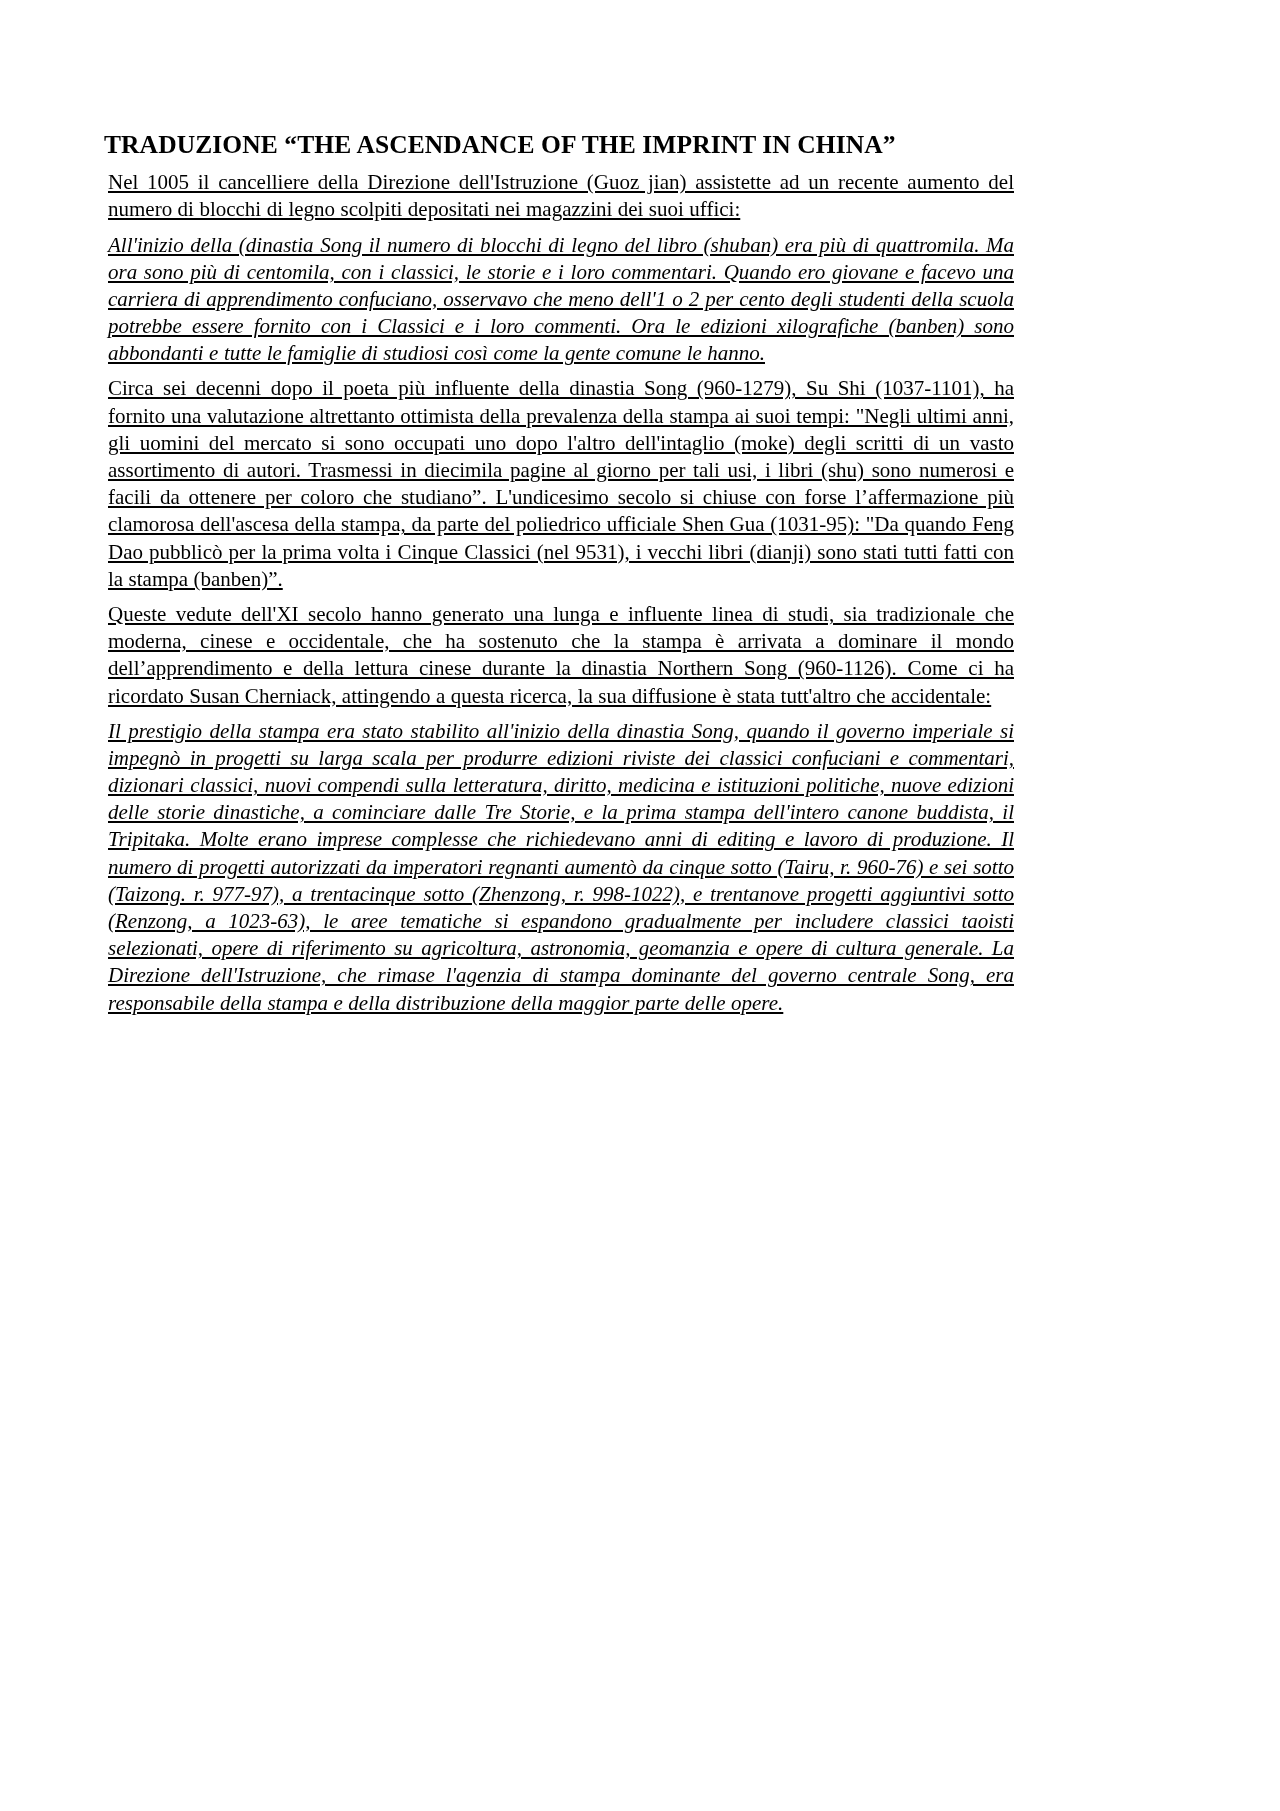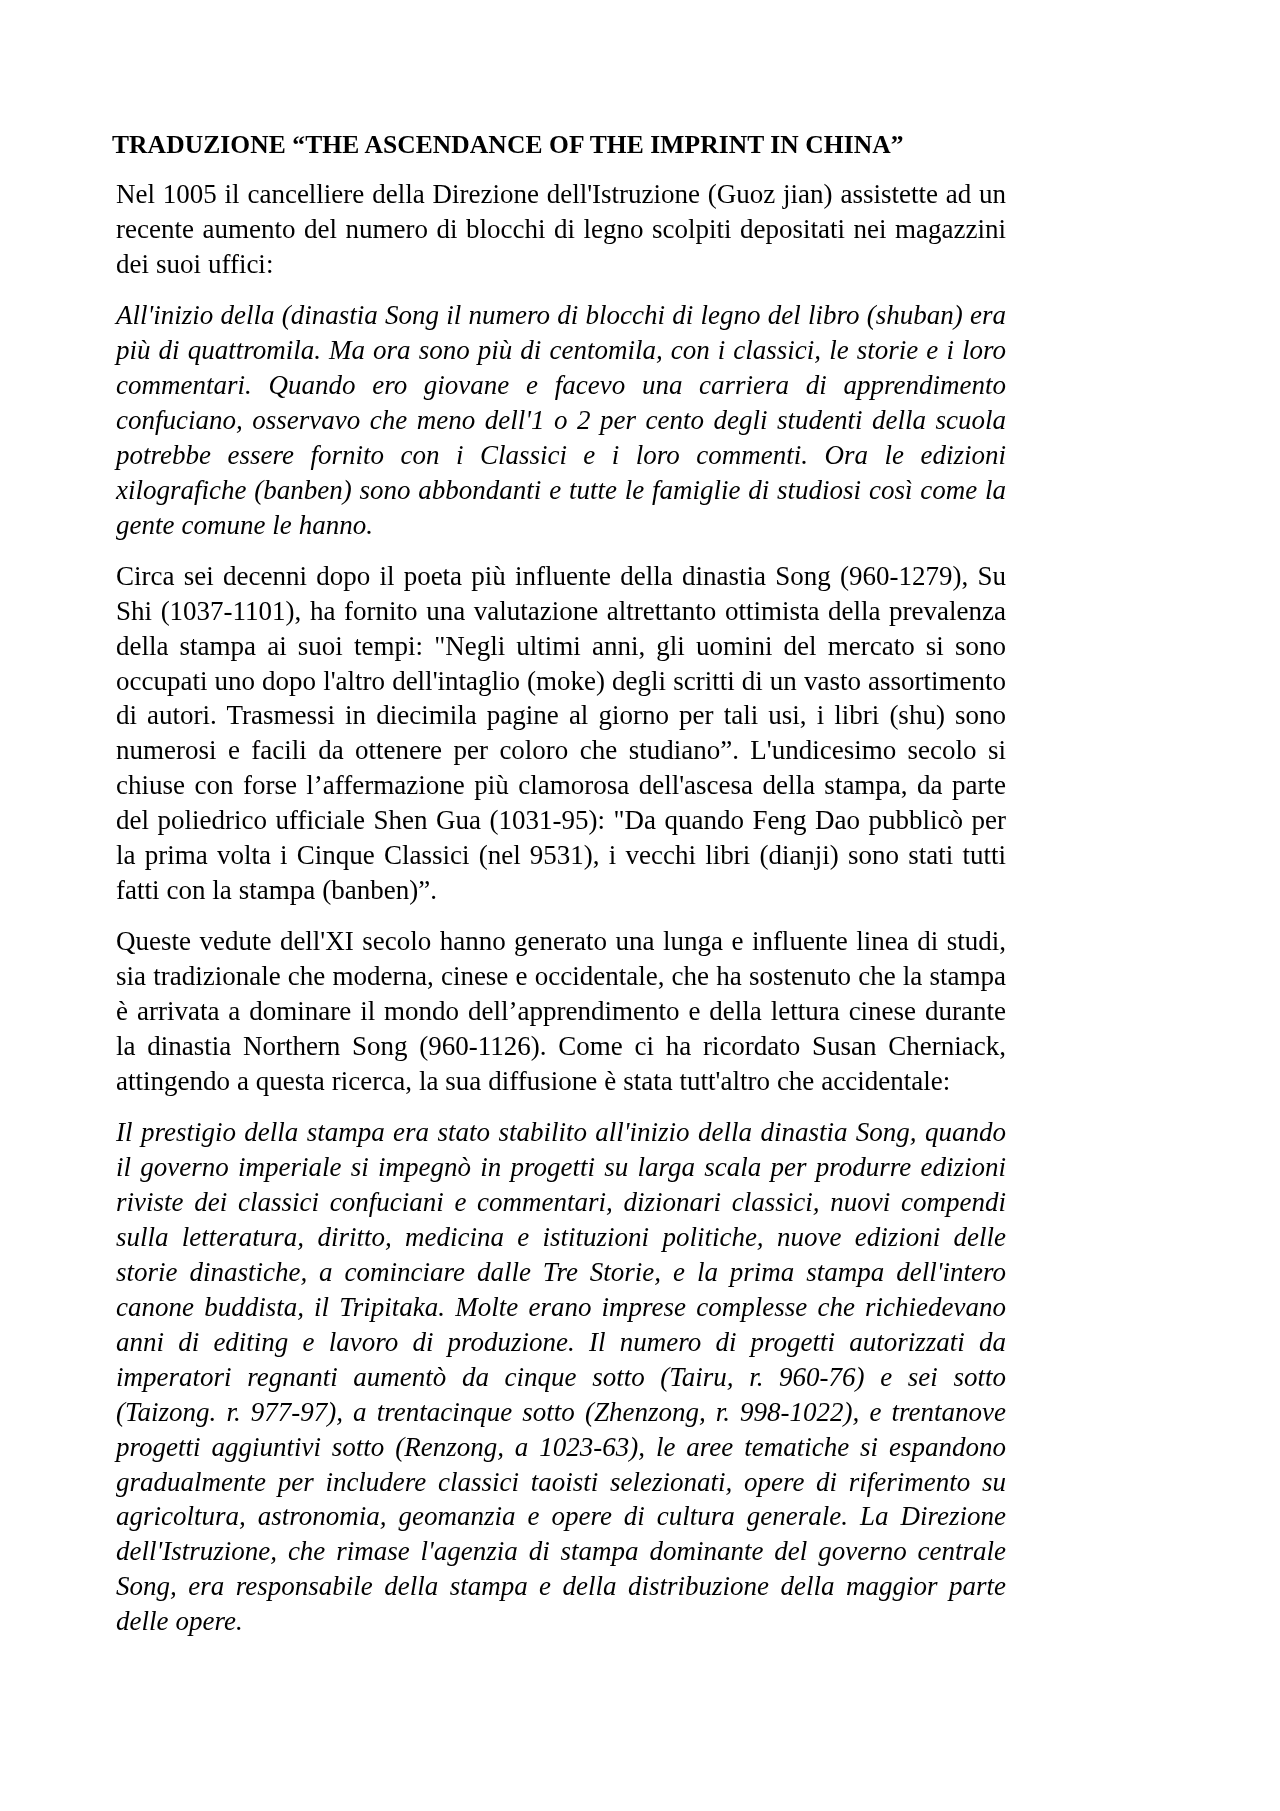--- a/index.html
+++ b/index.html
@@ -23,33 +23,34 @@
     padding: 128px 258px 0 100px;
   }
   .doc-body {
     width: 922px;
   }
   .heading {
     font-size: 25.5px;
     font-weight: bold;
     line-height: 1.30;
     letter-spacing: 0.1px;
-    margin: 0 0 1px 12px;
+    margin: 0 0 1px 4px;
     text-align: left;
     white-space: nowrap;
   }
   p.para {
-    font-size: 27px;
+    font-size: 21px;
     line-height: 1.295;
     text-align: justify;
     text-justify: inter-word;
-    margin: 16px;
+    margin: 8px;
     padding: 0;
     word-spacing: 0.2px;
     hyphens: none;
+    text-decoration: underline;
   }
   p.para.italic {
     font-style: italic;
   }
 </style>
 </head>
 <body>
 
 <div class="page">
   <div class="doc-body">

